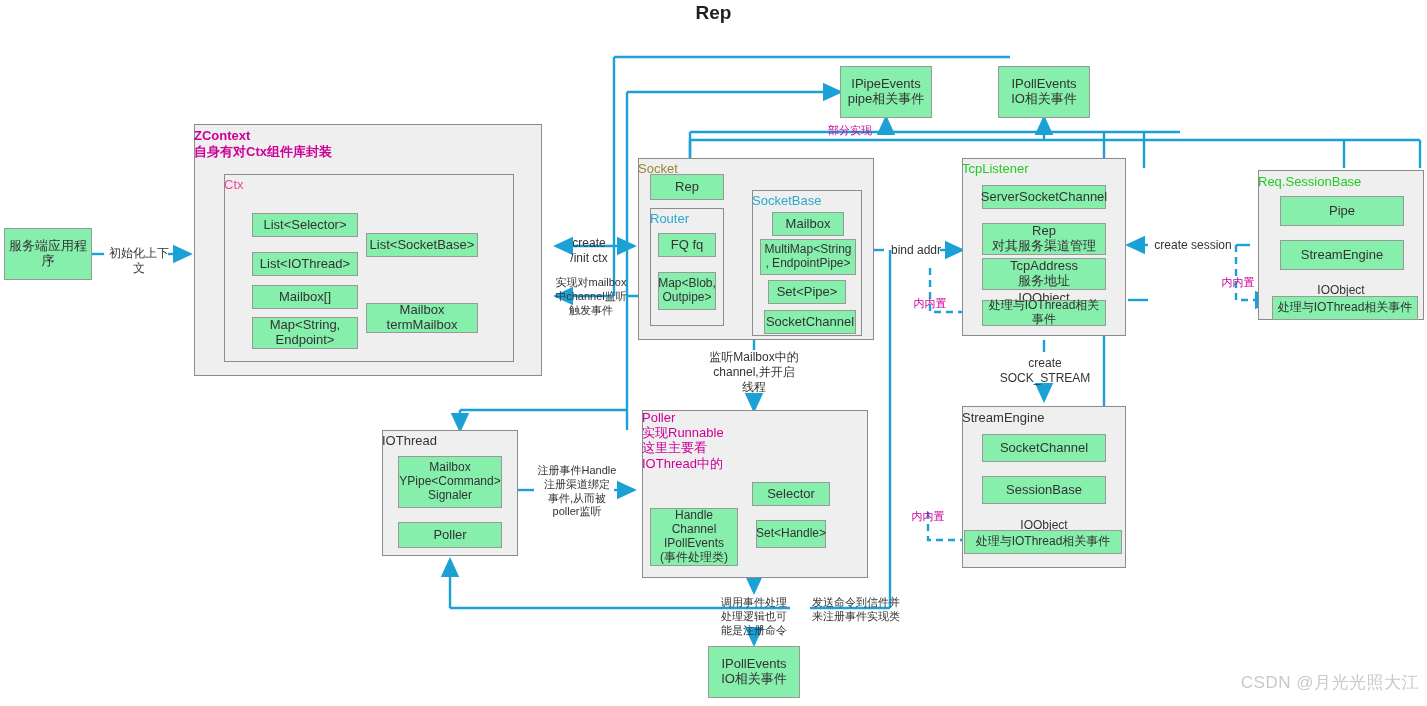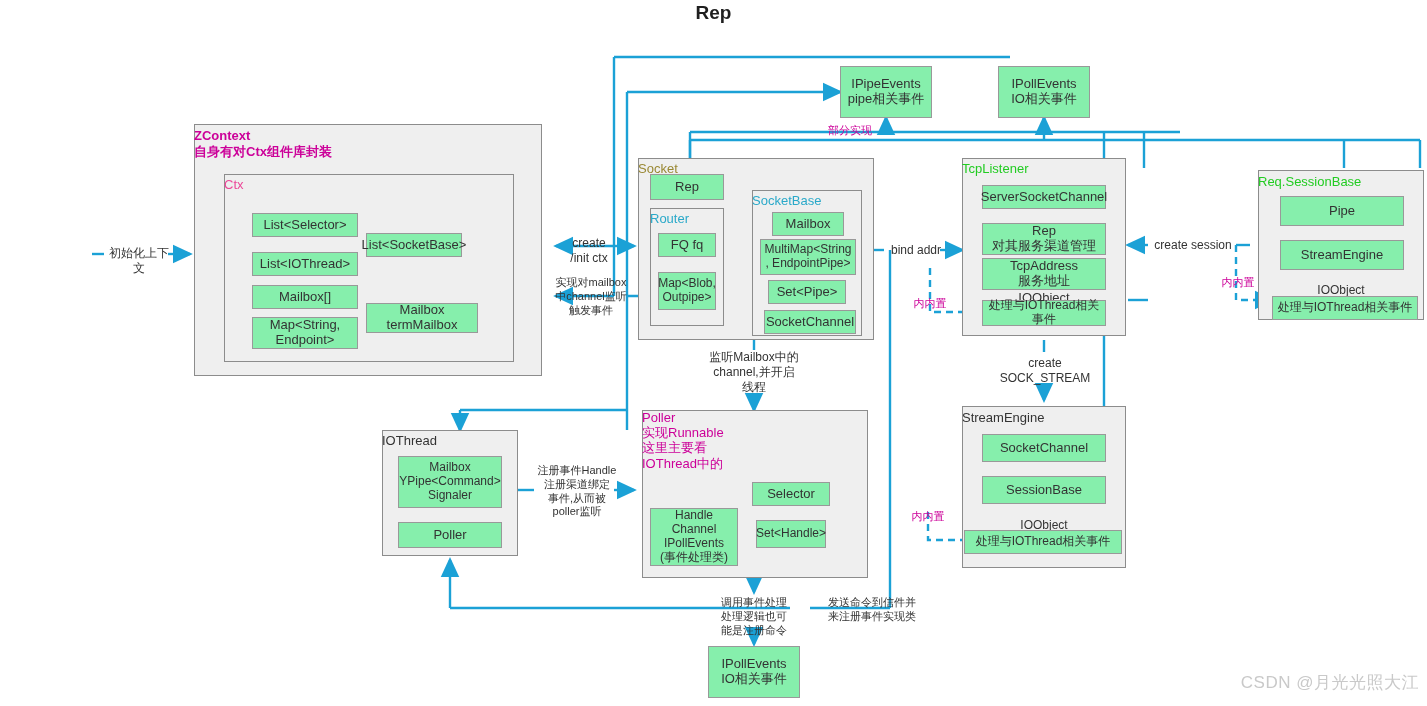--- a/index.html
+++ b/index.html
@@ -32,21 +32,21 @@
   .t-olive{color:#998833;}
   .t-cyan{color:#2aa9c9;}
   .t-green{color:#22cc22;}
   .t-dark{color:#333333;}
 
   .label{
     position:absolute;font-size:12px;line-height:1.25;text-align:center;
     color:#333333;white-space:pre-line;
   }
   .label.pinkish{color:#cc0099;}
-  .label.left{text-align:right;}
+  .label.left{text-align:left;}
 
   #page-title{
     position:absolute;left:0;right:0;top:2px;text-align:center;
     font-size:19px;font-weight:bold;color:#1f1f1f;
   }
   #watermark{
     position:absolute;right:8px;bottom:12px;
     font-size:17px;color:#c9c9c9;letter-spacing:.5px;
   }
 </style>
@@ -141,31 +141,32 @@
       <path d="M810,608 L890,608"></path>
     </g>
 
     <g stroke="#1ba1d6" stroke-width="2.4" fill="none" stroke-dasharray="7 5">
       <path d="M930,268 L930,312 L988,312" marker-end="url(#ah)"></path>
       <path d="M928,512 L928,540 L986,540" marker-end="url(#ah)"></path>
       <path d="M1236,245 L1236,300 L1272,300" marker-end="url(#ah)"></path>
     </g>
   </svg>
 
+  <div class="node" style="left:4px;top:228px;width:88px;height:52px;">服务端应用程序</div>
   <div class="label" style="left:104px;top:246px;width:70px;">初始化上下文</div>
 
   <div class="group" style="left:194px;top:124px;width:348px;height:252px;"></div>
   <div class="group-title t-pink" style="left:194px;top:128px;width:348px;">ZContext</div>
   <div class="group-title t-pink" style="left:194px;top:144px;width:348px;">自身有对Ctx组件库封装</div>
 
   <div class="group" style="left:224px;top:174px;width:290px;height:188px;"></div>
   <div class="group-title t-purple" style="left:224px;top:177px;width:290px;">Ctx</div>
 
   <div class="node" style="left:252px;top:213px;width:106px;height:24px;">List&lt;Selector&gt;</div>
-  <div class="node" style="left:366px;top:233px;width:96px;height:24px;">List&lt;SocketBase&gt;</div>
+  <div class="node" style="left:366px;top:233px;width:112px;height:24px;">List&lt;SocketBase&gt;</div>
   <div class="node" style="left:252px;top:252px;width:106px;height:24px;">List&lt;IOThread&gt;</div>
   <div class="node" style="left:252px;top:285px;width:106px;height:24px;">Mailbox[]</div>
   <div class="node" style="left:366px;top:303px;width:112px;height:30px;">Mailbox
 termMailbox</div>
   <div class="node" style="left:252px;top:317px;width:106px;height:32px;">Map&lt;String,
 Endpoint&gt;</div>
 
   <div class="group" style="left:638px;top:158px;width:236px;height:182px;"></div>
   <div class="group-title t-olive" style="left:638px;top:161px;width:236px;">Socket</div>
 

